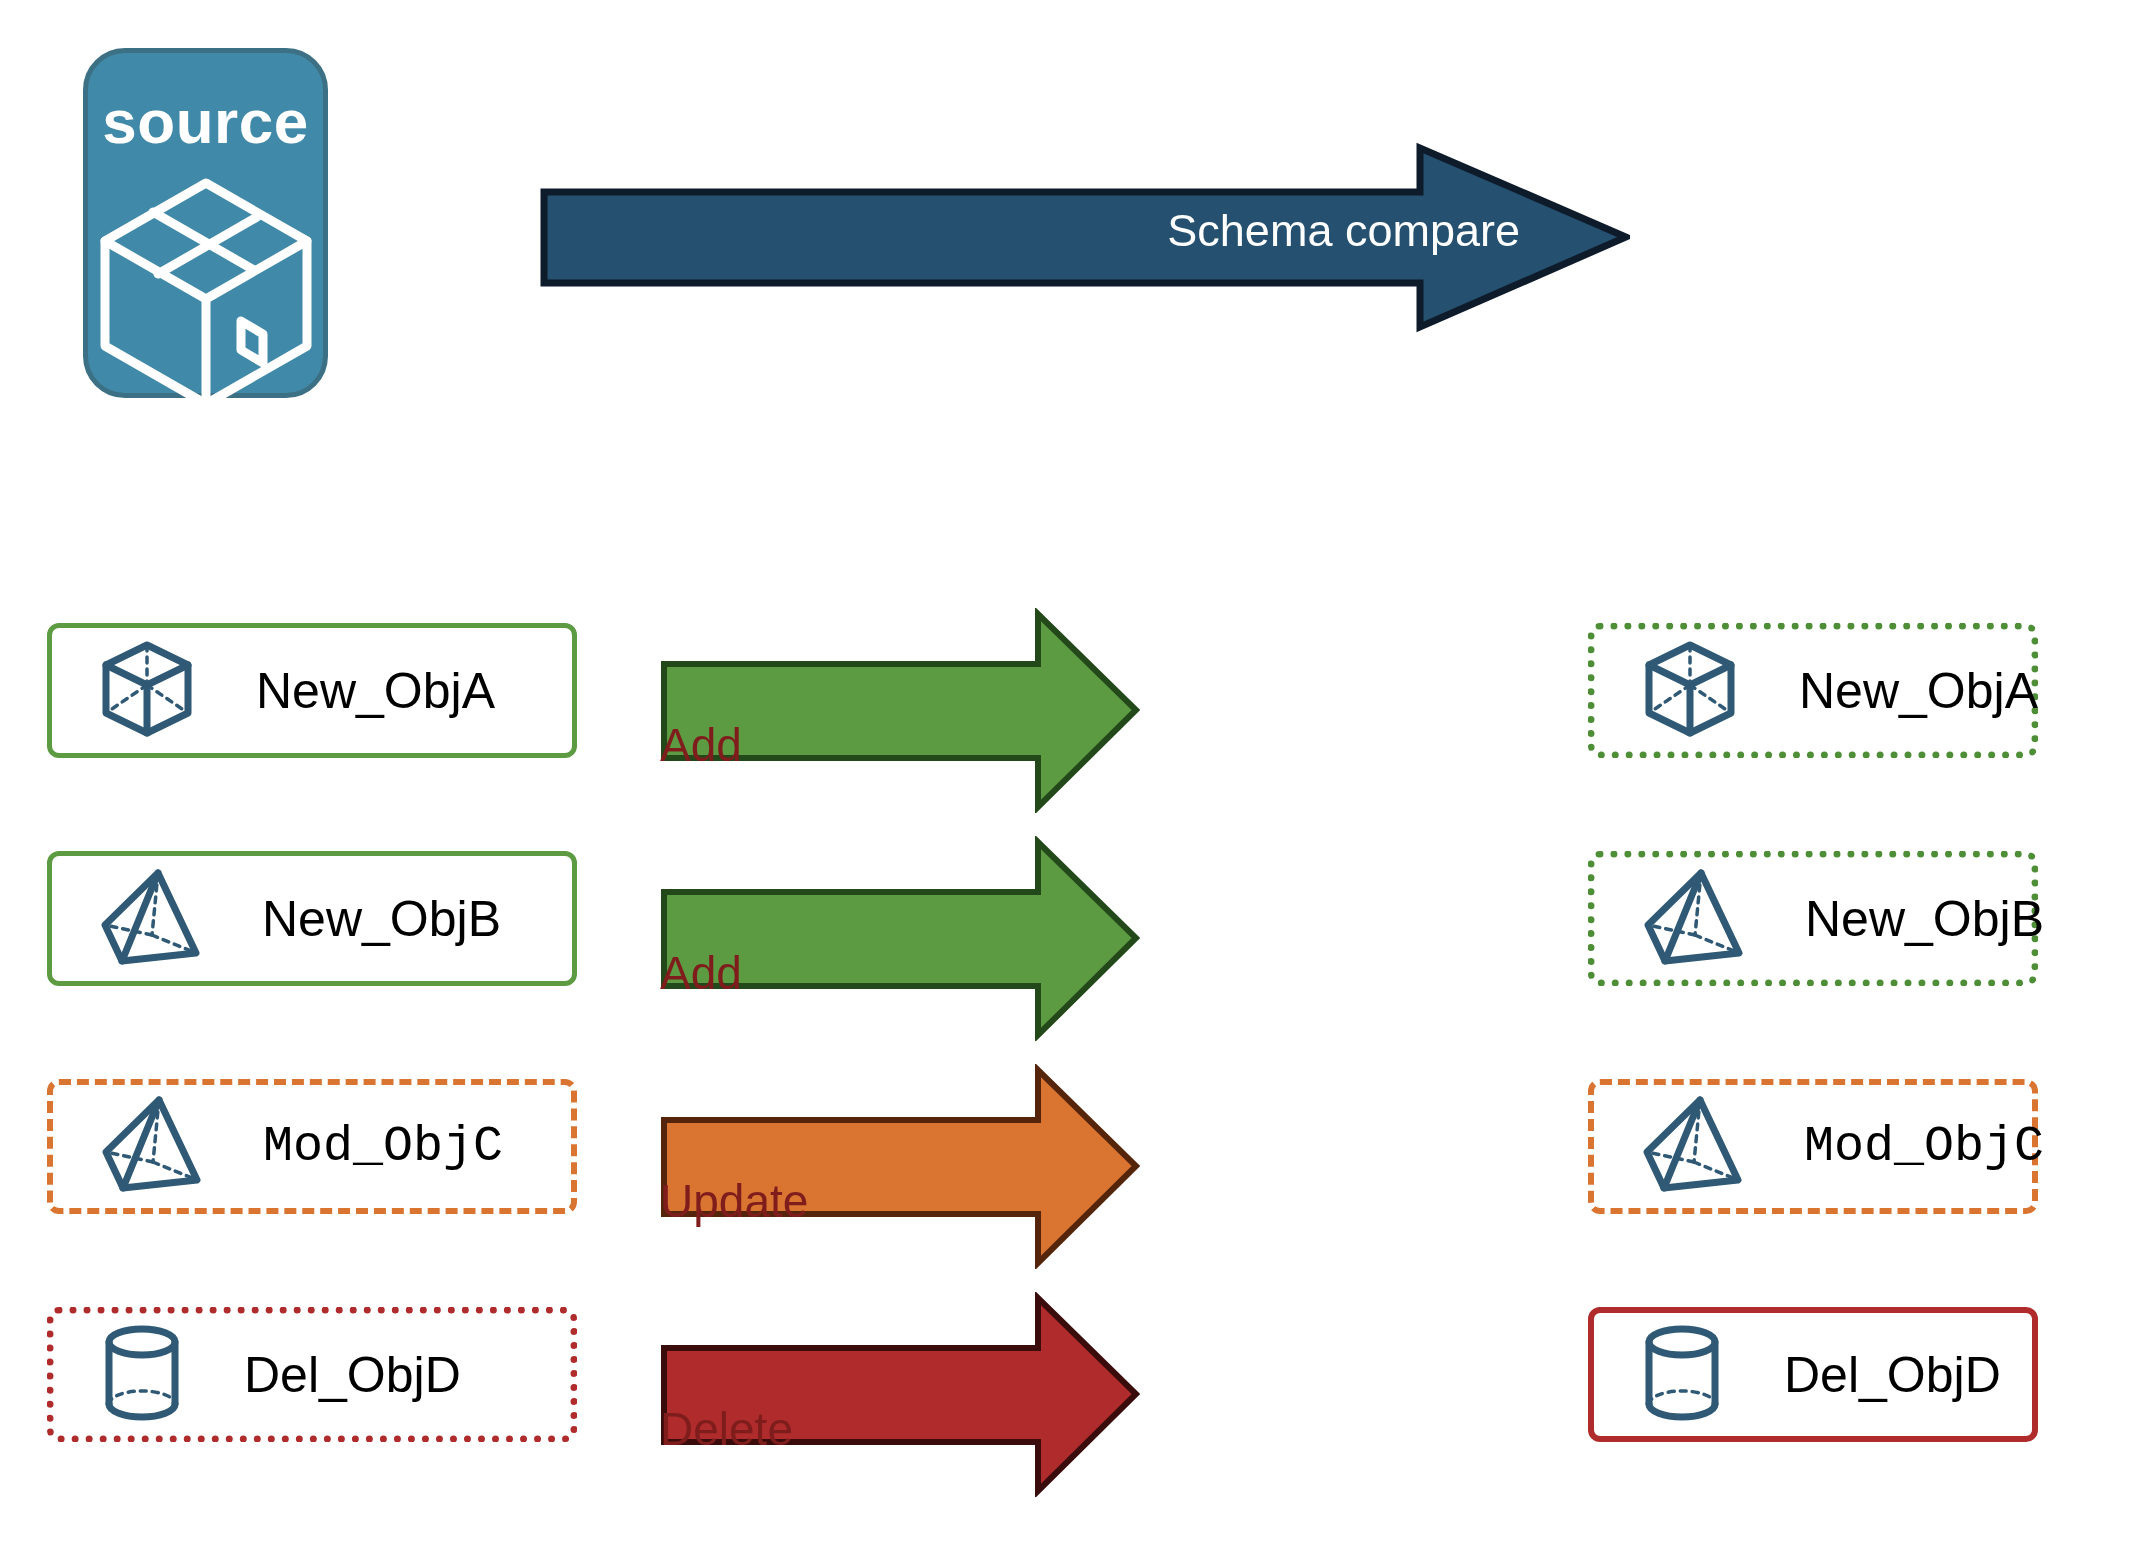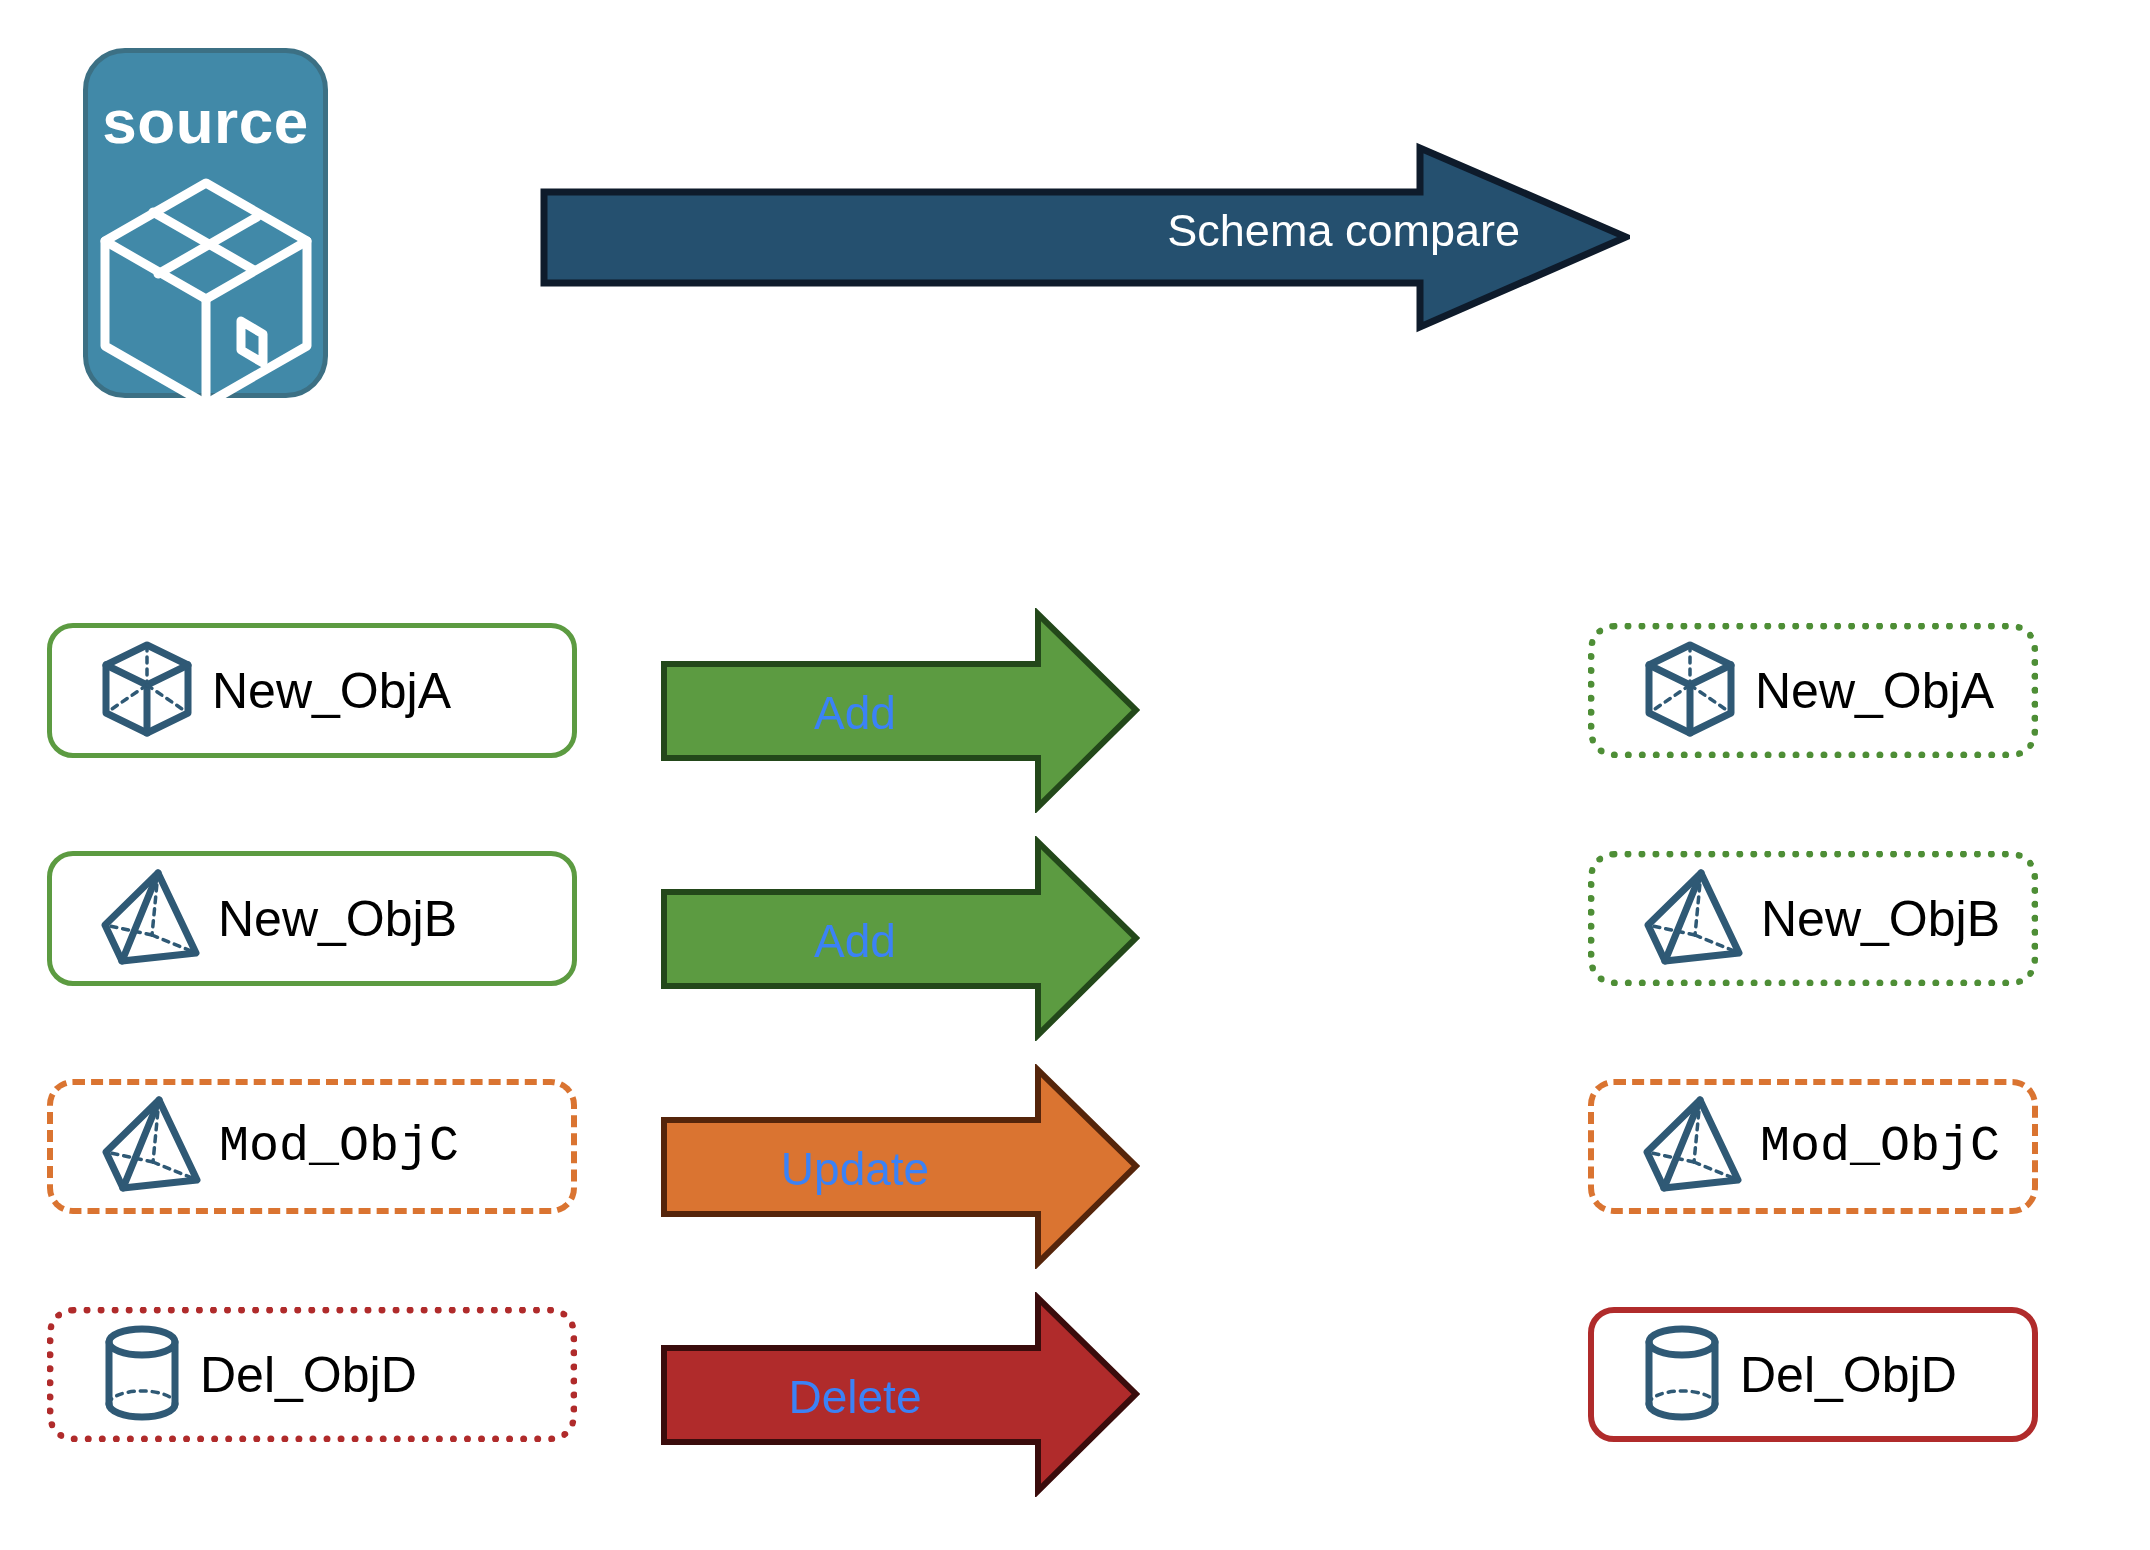--- a/index.html
+++ b/index.html
@@ -66,24 +66,25 @@
     top: 208px;
     width: 980px;
     text-align: right;
   }
 
   
   .obj-card {
     position: absolute;
     box-sizing: border-box;
     background: #ffffff;
-    border-radius: 26px;
+    border-radius: 12px;
     display: flex;
     flex-direction: row;
     align-items: center;
+    gap: 44px;
   }
   .obj-icon {
     flex: 0 0 auto;
     margin-left: 48px;
     margin-right: 18px;
     display: block;
   }
   .obj-label {
     font-size: 50px;
     color: #000000;
@@ -119,26 +120,27 @@
   }
   #act-arrow-0 { top: 608px; }
   #act-arrow-1 { top: 836px; }
   #act-arrow-2 { top: 1064px; }
   #act-arrow-3 { top: 1292px; }
 
   .action-label {
     position: absolute;
     left: 660px;
     width: 390px;
-    text-align: center;
-    color: #3b82f6;
+    text-align: left;
+    color: #7f1d1d;
     font-size: 46px;
     line-height: 1;
     white-space: nowrap;
     user-select: none;
+    margin-top: 32px;
   }
   #act-label-0 { top: 690px; }
   #act-label-1 { top: 918px; }
   #act-label-2 { top: 1146px; }
   #act-label-3 { top: 1374px; }
 </style>
 </head>
 <body>
 
 <div id="stage">

